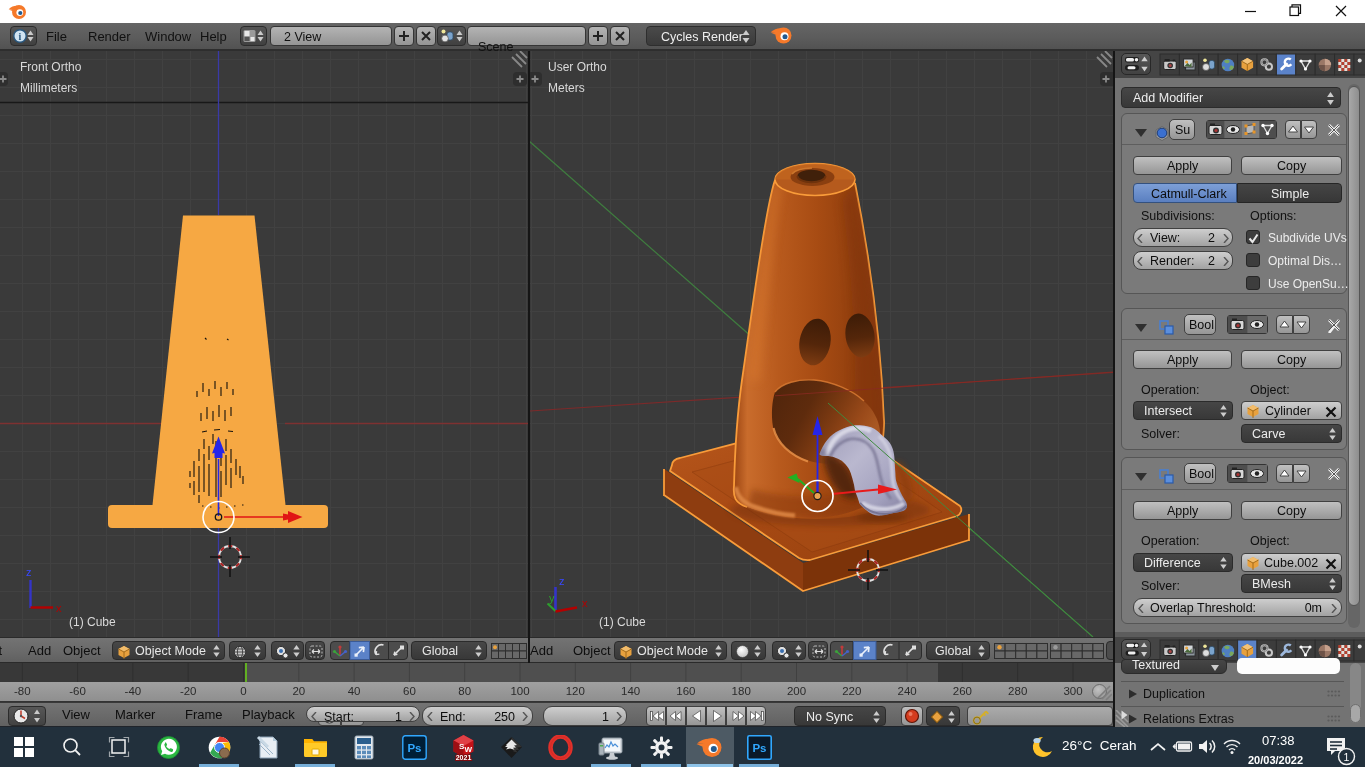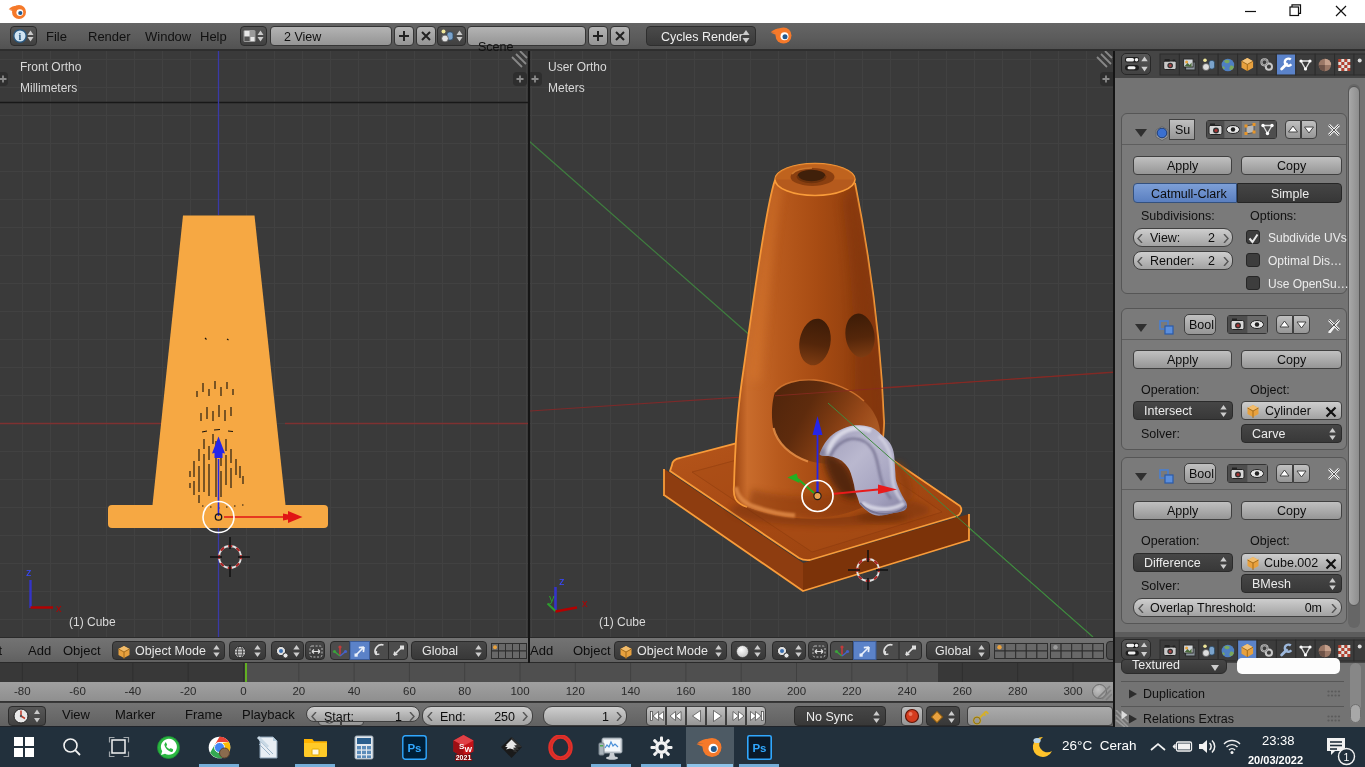--- a/index.html
+++ b/index.html
@@ -863,31 +863,38 @@
                 <rect x="8" y="11.5" width="3" height="3"></rect>
               </g>
             </g>
             <rect x="195" y="3" width="19.4" height="21" fill="#3c3c3c" stroke="#2d2d2d"></rect>
             <g transform="translate(196.7,5.5)">
               <circle cx="4" cy="4" r="2" fill="#ddd"></circle>
             </g>
           </svg></div>
     </div>
 
+    <div class="ddark" style="left:6px;top:36px;width:220px;height:21px;">
+      <span style="position:absolute;left:11px;top:3px;">Add Modifier</span>
+      <svg style="position:absolute;right:4px;top:3px" width="11" height="15" viewBox="0 0 11 15">
+        <path d="M5.5,1 l3.4,5 h-6.8 z" fill="#ccc"></path>
+          <path d="M5.5,14 l3.4,-5 h-6.8 z" fill="#ccc"></path>
+        </svg>
+    </div>
 
     <div class="abs" style="left:233px;top:33px;width:12px;height:544px;background:#666;border-radius:6px;"></div>
     <div class="abs" style="left:233px;top:35px;width:12px;height:520px;background:linear-gradient(to right,#a8a8a8,#8e8e8e);border-radius:6px;border:1px solid #555;"></div>
 
     <div class="panel" style="top:62px;height:181px;">
       <svg class="abs" style="left:10px;top:8px" width="200" height="22" viewBox="0 0 200 22">
         <path d="M3,7 l12,0 l-6,8 z" fill="#2f2f2f"></path>
         <path d="M30,4.5 l6,3.5 v7 l-6,3.5 l-6,-3.5 v-7 z" fill="#9b9b9b" stroke="#666"></path>
         <circle cx="30" cy="11" r="4.8" fill="#3b70d0" stroke="#1c3c78"></circle>
       </svg>
-      <div class="btn" style="left:47px;top:5px;width:26px;height:21px;border-radius:0;">
+      <div class="btn" style="left:47px;top:5px;width:26px;height:21px;border-radius:5px;">
           <span style="position:absolute;left:5px;top:3px;">Su</span>
         </div>
       <div class="abs" style="left:84px;top:6px;width:71px;height:19px;background:#5d5d5d;border:1px solid #333;border-radius:3px;">
         <svg width="69" height="17" viewBox="0 0 69 17">
           <rect x="0" y="0" width="17.5" height="17" fill="#4e4e4e"></rect>
           <rect x="2" y="4.5" width="13" height="9" rx="1.5" fill="#d8d8d8" stroke="#222"></rect>
             <circle cx="9" cy="9.5" r="3" fill="#333"></circle>
             <circle cx="9" cy="9.5" r="1.6" fill="#a33"></circle>
             <rect x="3" y="2.5" width="5" height="2.5" fill="#222"></rect>
           <rect x="17.5" y="0" width="17.5" height="17" fill="#6a6a6a"></rect>
@@ -1419,21 +1426,21 @@
       <path d="M12.5,6 a4.5,4.5 0 0 1 0,7 M15,3.5 a8,8 0 0 1 0,12" fill="none" stroke="#f2f2f2" stroke-width="1.5"></path>
     </svg>
     <svg class="abs" style="left:1222px;top:11px" width="20" height="17" viewBox="0 0 20 17">
       <g fill="none" stroke="#f2f2f2" stroke-width="1.4">
         <path d="M2,6 a11,11 0 0 1 16,0"></path>
         <path d="M4.5,9 a7.5,7.5 0 0 1 11,0"></path>
         <path d="M7,12 a4,4 0 0 1 6,0"></path>
       </g>
       <circle cx="10" cy="14.5" r="1.5" fill="#f2f2f2"></circle>
     </svg>
-    <div class="txt traytxt" style="left:1262px;top:6px;font-size:13px;">23:38</div>
+    <div class="txt traytxt" style="left:1262px;top:6px;font-size:13px;">07:38</div>
     <div class="txt traytxt" style="left:1248px;top:27px;font-size:11px;font-weight:bold;">20/03/2022</div>
     <svg class="abs" style="left:1325px;top:9px" width="22" height="20" viewBox="0 0 22 20">
       <path d="M2,2 h18 v13 h-10 l-4,4 v-4 h-4 z" fill="#f2f2f2"></path>
       <g stroke="#22303c" stroke-width="1.6">
           <line x1="5" y1="6" x2="17" y2="6"></line>
           <line x1="5" y1="9.5" x2="17" y2="9.5"></line>
           <line x1="5" y1="13" x2="12" y2="13"></line>
         </g>
     </svg>
     <circle class="abs"></circle>

